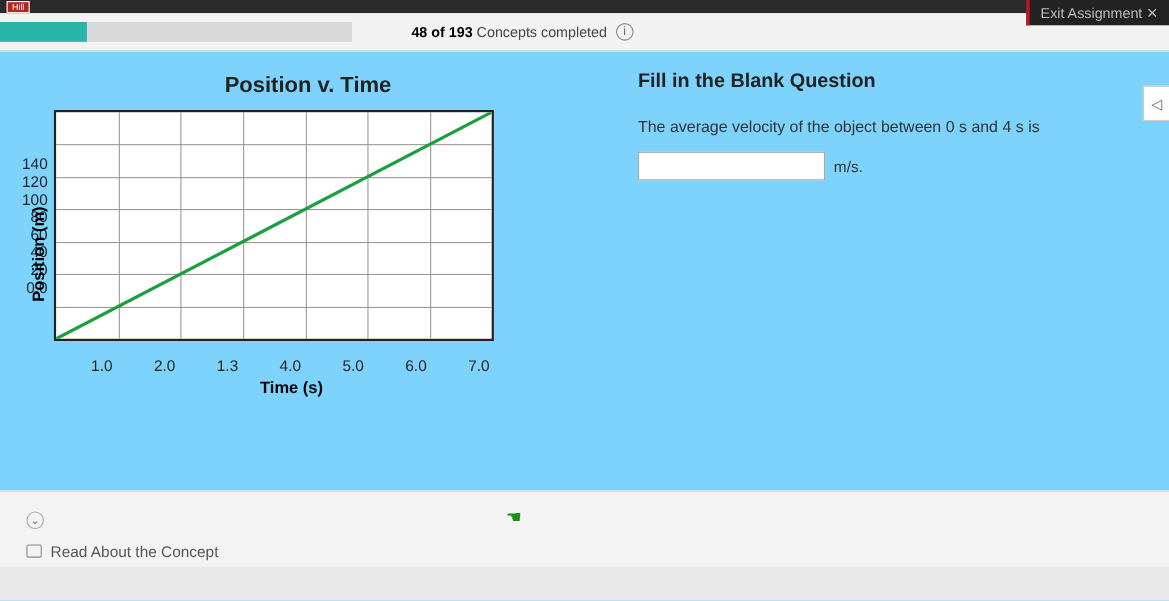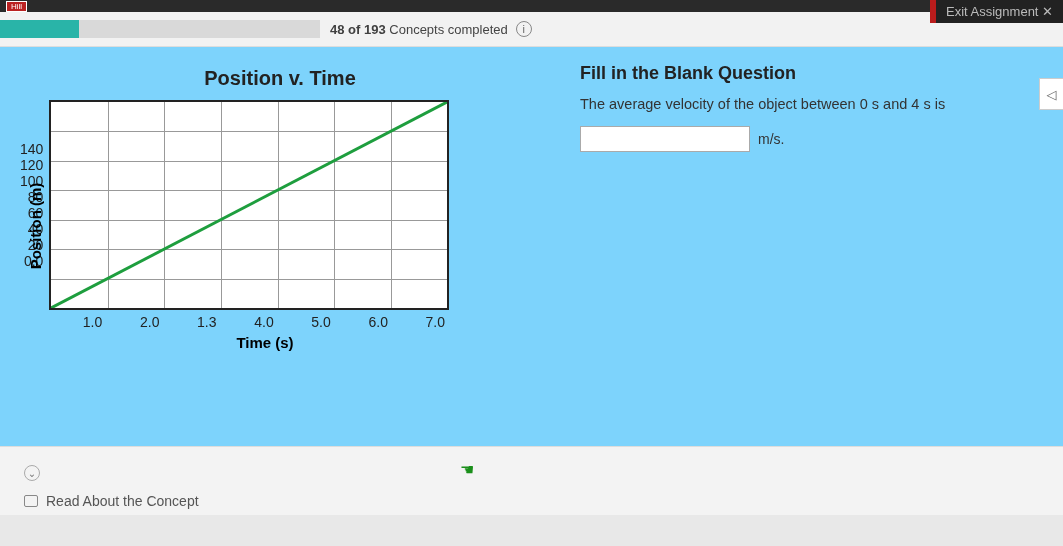--- a/index.html
+++ b/index.html
@@ -15,35 +15,35 @@
   background: #2a2a2a;
   display: flex; justify-content: space-between; align-items: center;
   padding: 0 6px;
 }
 .brand-chip {
   background: #b22; color: #fff; font-size: 8px; padding: 0 4px; border: 1px solid #fff;
 }
 .exit-assign {
   position: absolute; top: 0; right: 0;
   background: #222; color: #bbb; font-size: 13px;
-  padding: 4px 10px; border-left: 6px solid #b91c1c;
+  padding: 4px 10px; border-left: 3px solid #b91c1c;
 }
 .progress-row {
   display: flex; align-items: center; height: 34px;
   background: #f2f2f2;
   padding: 0;
 }
 .progress-bar {
   width: 320px; height: 18px; background: #d9d9d9; position: relative; margin-right: 10px;
 }
 .progress-fill {
   height: 100%; background: #29b4a8;
 }
 .progress-label { font-size: 13px; color: #444; }
-.progress-label b { color: #404040; }
+.progress-label b { color: #000000; margin-left: 44px; }
 .info-icon {
   display:inline-flex; width:16px; height:16px; border:1px solid #888; border-radius:50%;
   align-items:center; justify-content:center; font-size:11px; margin-left:8px; color:#666;
 }
 .audio-tab {
   position:absolute; right:0; top:78px; width:24px; height:32px;
   background:#fff; border:1px solid #ccc; border-right:none;
   display:flex; align-items:center; justify-content:center; color:#666; font-size:13px;
 }
 .content {
@@ -67,25 +67,25 @@
 .plot {
   width:400px; height:210px; border:2px solid #222; position:relative; background:#fff;
 }
 .grid-h, .grid-v { position:absolute; background:#999; }
 .grid-h { left:0; right:0; height:1px; }
 .grid-v { top:0; bottom:0; width:1px; }
 .series-line {
   position:absolute; left:0; top:0; width:100%; height:100%;
 }
 .xticks {
-  display:flex; margin-left:44px; width:400px; font-size:14px; color:#222; margin-top:4px;
+  display:flex; margin-left:44px; width:400px; font-size:14px; color:#222; margin-top:14px;
 }
 .xtick { width:57.14px; text-align:center; }
 .question-panel { flex:1; padding-top:4px; }
-.q-title { font-size:18px; font-weight:bold; color:#222; margin-bottom:12px; }
+.q-title { font-size:18px; font-weight:bold; color:#222; margin-bottom:24px; }
 .q-text { font-size:14.5px; color:#333; margin-bottom:14px; }
 .answer-row { display:flex; align-items:center; gap:8px; }
 .answer-input {
   width:170px; height:26px; border:1px solid #aaa; background:#fff;
   font-size:14px; padding:2px 6px;
 }
 .unit { font-size:14px; color:#333; }
 .help-section {
   background:#f3f3f3; border-top:1px solid #ddd;
   padding:12px 24px 0 24px;

